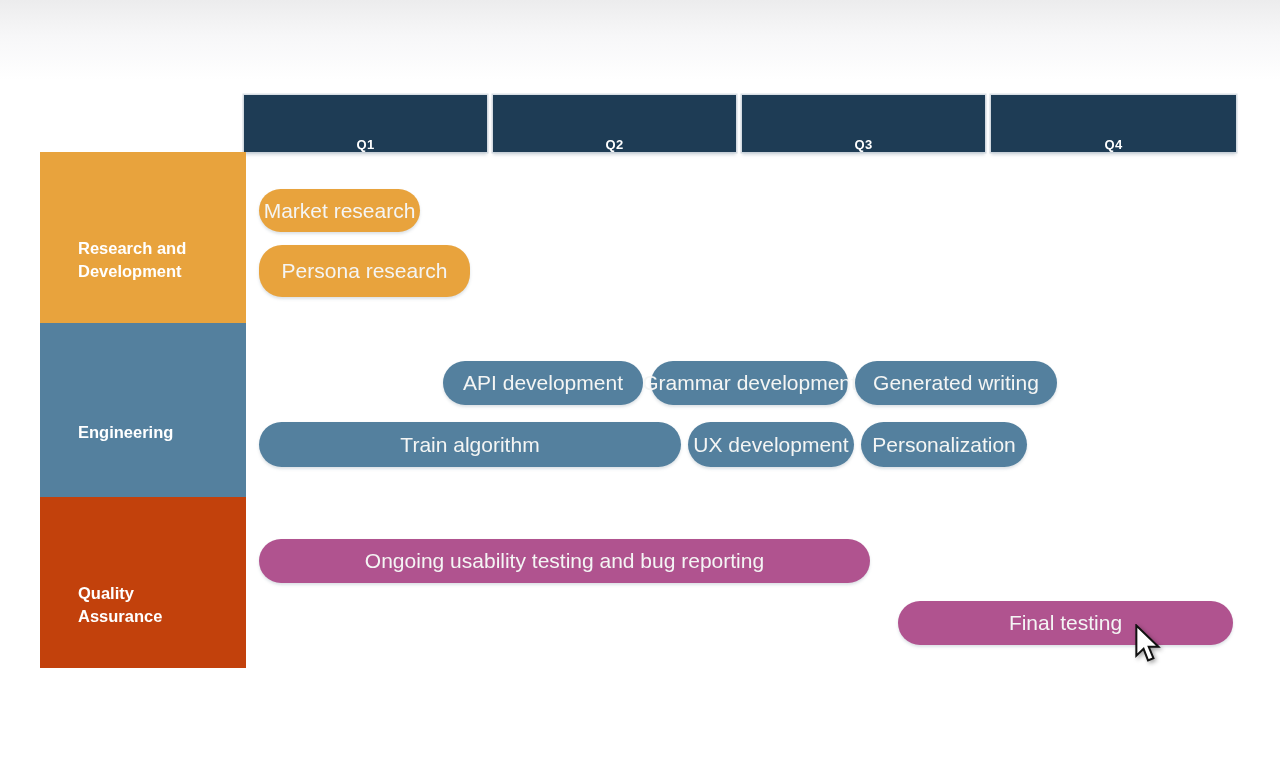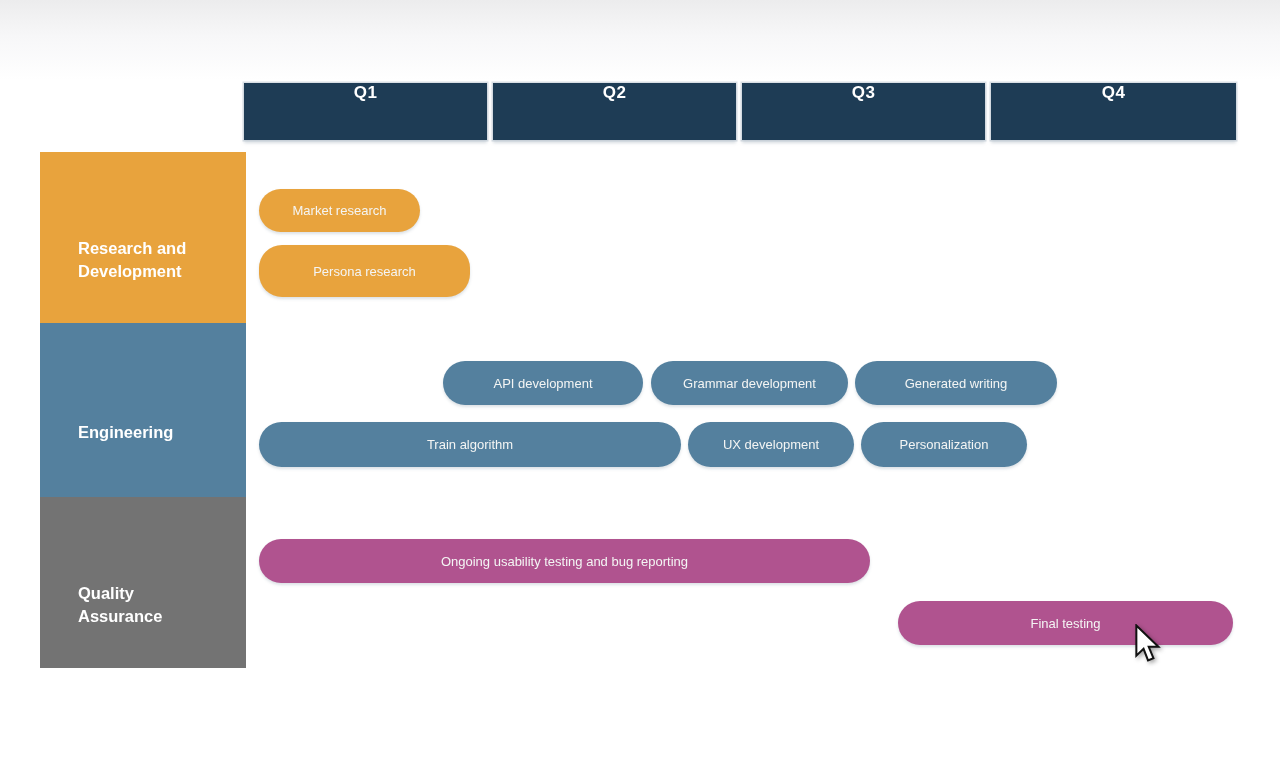--- a/index.html
+++ b/index.html
@@ -6,35 +6,35 @@
   html,body{margin:0;padding:0;background:#fff;}
   .canvas{
     position:relative;width:1280px;height:778px;overflow:hidden;background:#ffffff;
     font-family:"Liberation Sans", sans-serif;
   }
   .top-gradient{
     position:absolute;left:0;top:0;width:100%;height:80px;
     background:linear-gradient(to bottom,#ececed 0%,#f7f7f8 45%,#ffffff 100%);
   }
   .qbox{
-    position:absolute;top:83px;height:57px;
-    display:flex;align-items:flex-start;justify-content:center;
-    color:#ffffff;font-weight:700;font-size:17px;letter-spacing:.3px;
+    position:absolute;top:95px;height:57px;
+    display:flex;align-items:flex-end;justify-content:center;
+    color:#ffffff;font-weight:700;font-size:13px;letter-spacing:.3px;
     box-shadow:0 0 0 1.5px rgba(186,197,208,.55), 0 3px 3px rgba(140,155,170,.35);
   }
   .side-cell{
     position:absolute;left:40px;width:206px;box-sizing:border-box;
     display:flex;align-items:center;padding-left:38px;
     color:#ffffff;font-weight:700;font-size:16.5px;line-height:1.35;
   }
   .side-cell .lbl{width:140px;margin-top:44px;}
   .pill{
     position:absolute;border-radius:23px;box-sizing:border-box;
     display:flex;align-items:center;justify-content:center;
-    color:#f4f5f4;font-size:13px;white-space:nowrap;
+    color:#f4f5f4;font-size:21px;white-space:nowrap;
     box-shadow:0 2px 3px rgba(140,155,170,.30);
     cursor:pointer;
   }
   .cursor{
     position:absolute;left:1135px;top:624px;
     filter:drop-shadow(2px 2px 2px rgba(0,0,0,.35));
   }
 </style>
 </head>
 <body>
@@ -55,21 +55,21 @@
   <div class="qbox" style="left: 991px; width: 245px; background-color: rgb(30, 60, 85);">
     <span>Q4</span>
   </div>
 
   <div class="side-cell" style="top: 152px; height: 171px; background-color: rgb(232, 163, 61);">
     <span class="lbl">Research and Development</span>
   </div>
   <div class="side-cell" style="top: 323px; height: 174px; background-color: rgb(84, 128, 158);">
     <span class="lbl">Engineering</span>
   </div>
-  <div class="side-cell" style="top: 497px; height: 171px; background-color: #737373;">
+  <div class="side-cell" style="top: 497px; height: 171px; background-color: #c2410c;">
     <span class="lbl">Quality Assurance</span>
   </div>
 
   <div class="pill" style="left: 259px; top: 189px; width: 161px; height: 43px; background-color: rgb(232, 163, 61);">Market research</div>
   <div class="pill" style="left: 259px; top: 245px; width: 211px; height: 52px; background-color: rgb(232, 163, 61);">Persona research</div>
 
   <div class="pill" style="left: 443px; top: 361px; width: 200px; height: 44px; background-color: rgb(84, 128, 158);">API development</div>
   <div class="pill" style="left: 651px; top: 361px; width: 197px; height: 44px; background-color: rgb(84, 128, 158);">Grammar development</div>
   <div class="pill" style="left: 855px; top: 361px; width: 202px; height: 44px; background-color: rgb(84, 128, 158);">Generated writing</div>
   <div class="pill" style="left: 259px; top: 422px; width: 422px; height: 45px; background-color: rgb(84, 128, 158);">Train algorithm</div>

